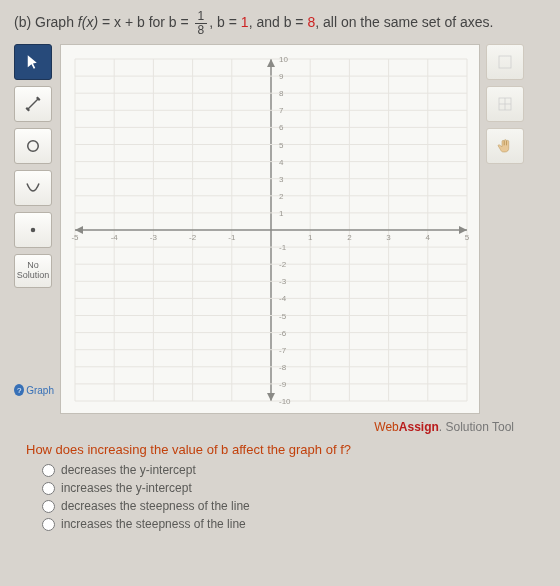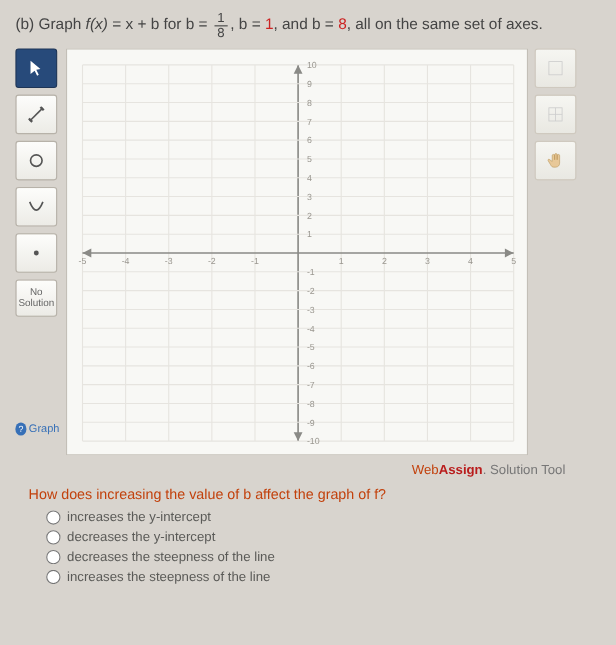--- a/index.html
+++ b/index.html
@@ -263,28 +263,28 @@
   </div>
 
   <div class="brand">
     <span class="wa">Web</span><span class="assign">Assign</span><span>.</span><span> Solution Tool</span>
   </div>
 
   <div class="followup">How does increasing the value of b affect the graph of f?</div>
   <div class="options">
     <label class="opt">
         <input type="radio" name="ans" style="">
+        <span>decreases the y-intercept</span>
+      </label>
+    <label class="opt">
+        <input type="radio" name="ans" style="">
         <span>increases the y-intercept</span>
       </label>
     <label class="opt">
         <input type="radio" name="ans" style="">
-        <span>decreases the y-intercept</span>
-      </label>
-    <label class="opt">
-        <input type="radio" name="ans" style="">
         <span>decreases the steepness of the line</span>
       </label>
     <label class="opt">
         <input type="radio" name="ans" style="">
         <span>increases the steepness of the line</span>
       </label>
   </div>
 
 </div>
 

